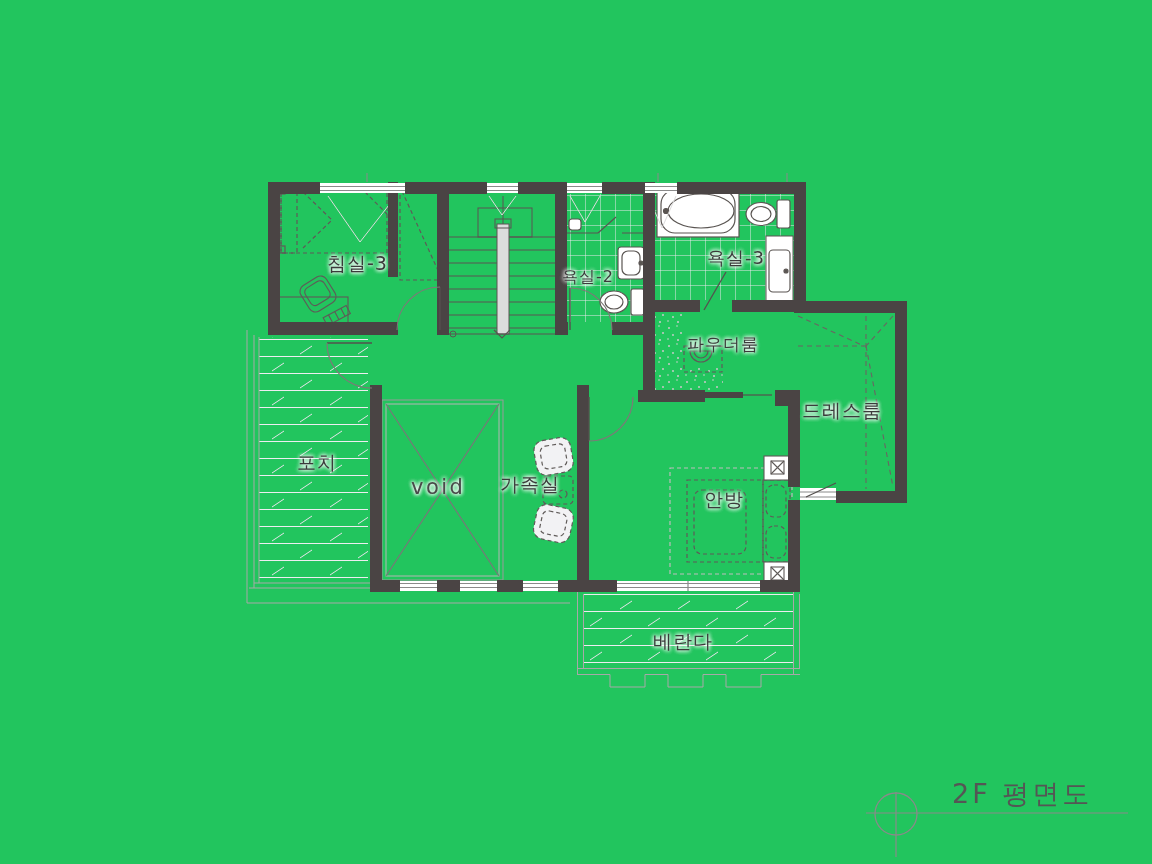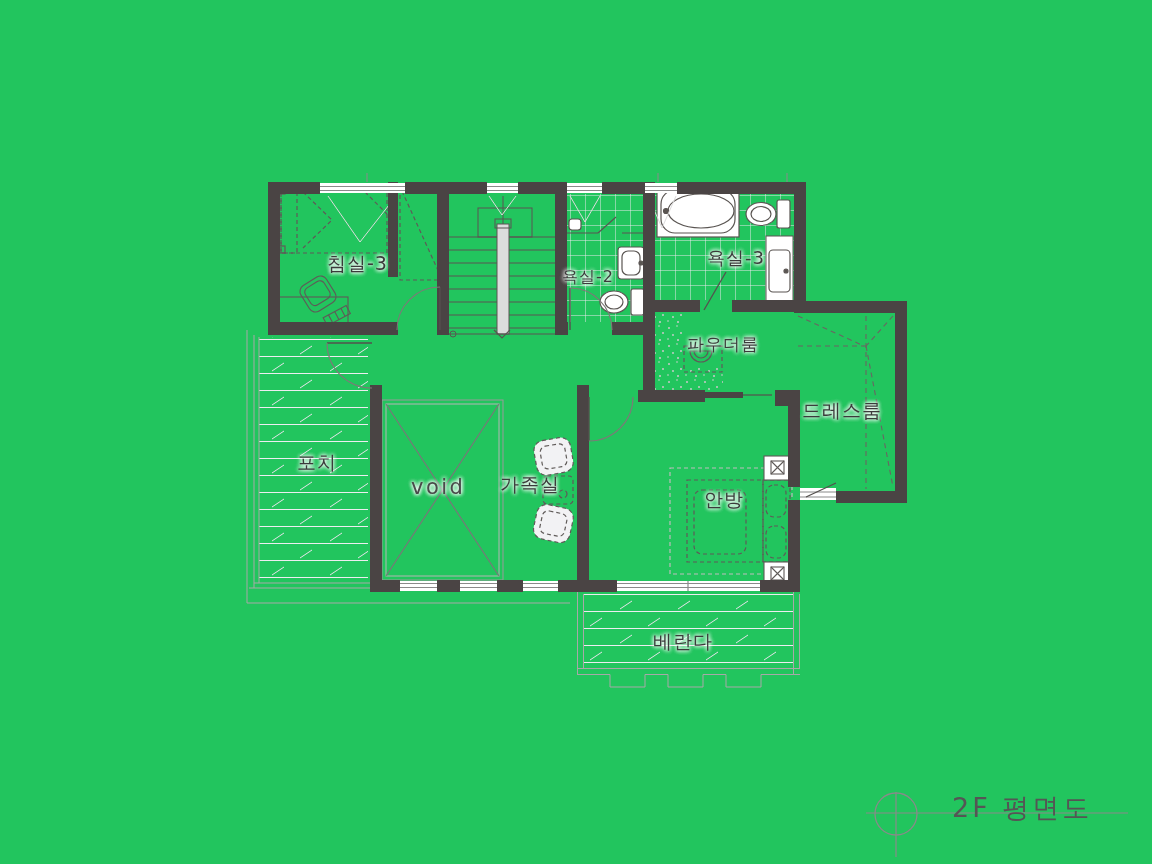--- a/index.html
+++ b/index.html
@@ -13,21 +13,21 @@
   .lbl-bath3{left:707px;top:246px;font-size:18px;}
   .lbl-powder{left:687px;top:333px;font-size:17px;}
   .lbl-dress{left:802px;top:398px;font-family:Liberation Serif, serif;}
   .lbl-porch{left:297px;top:450px;}
   .lbl-void{left:411px;top:475px;font-size:21px;letter-spacing:2.5px;color:#4a4a4a;font-weight:400;}
   .lbl-family{left:500px;top:472px;}
   .lbl-master{left:704px;top:487px;}
   .lbl-veranda{left:643px;top:629px;margin-left:10px;}
   .title-block{position:absolute;left:860px;top:770px;width:280px;height:94px;}
   .title-text{position:absolute;left:92px;top:6px;font-size:27px;color:#555;letter-spacing:3px;
-              font-weight:500;white-space:nowrap;margin-top:14px;}
+              font-weight:500;white-space:nowrap;}
 </style>
 </head>
 <body>
 
 <div class="canvas">
 
 <svg width="1152" height="864" viewBox="0 0 1152 864">
   <defs>
     <pattern id="tile" width="15" height="15" patternUnits="userSpaceOnUse">
       <path d="M15 0H0V15" fill="none" stroke="#e9e9ee" stroke-width="1"></path>

